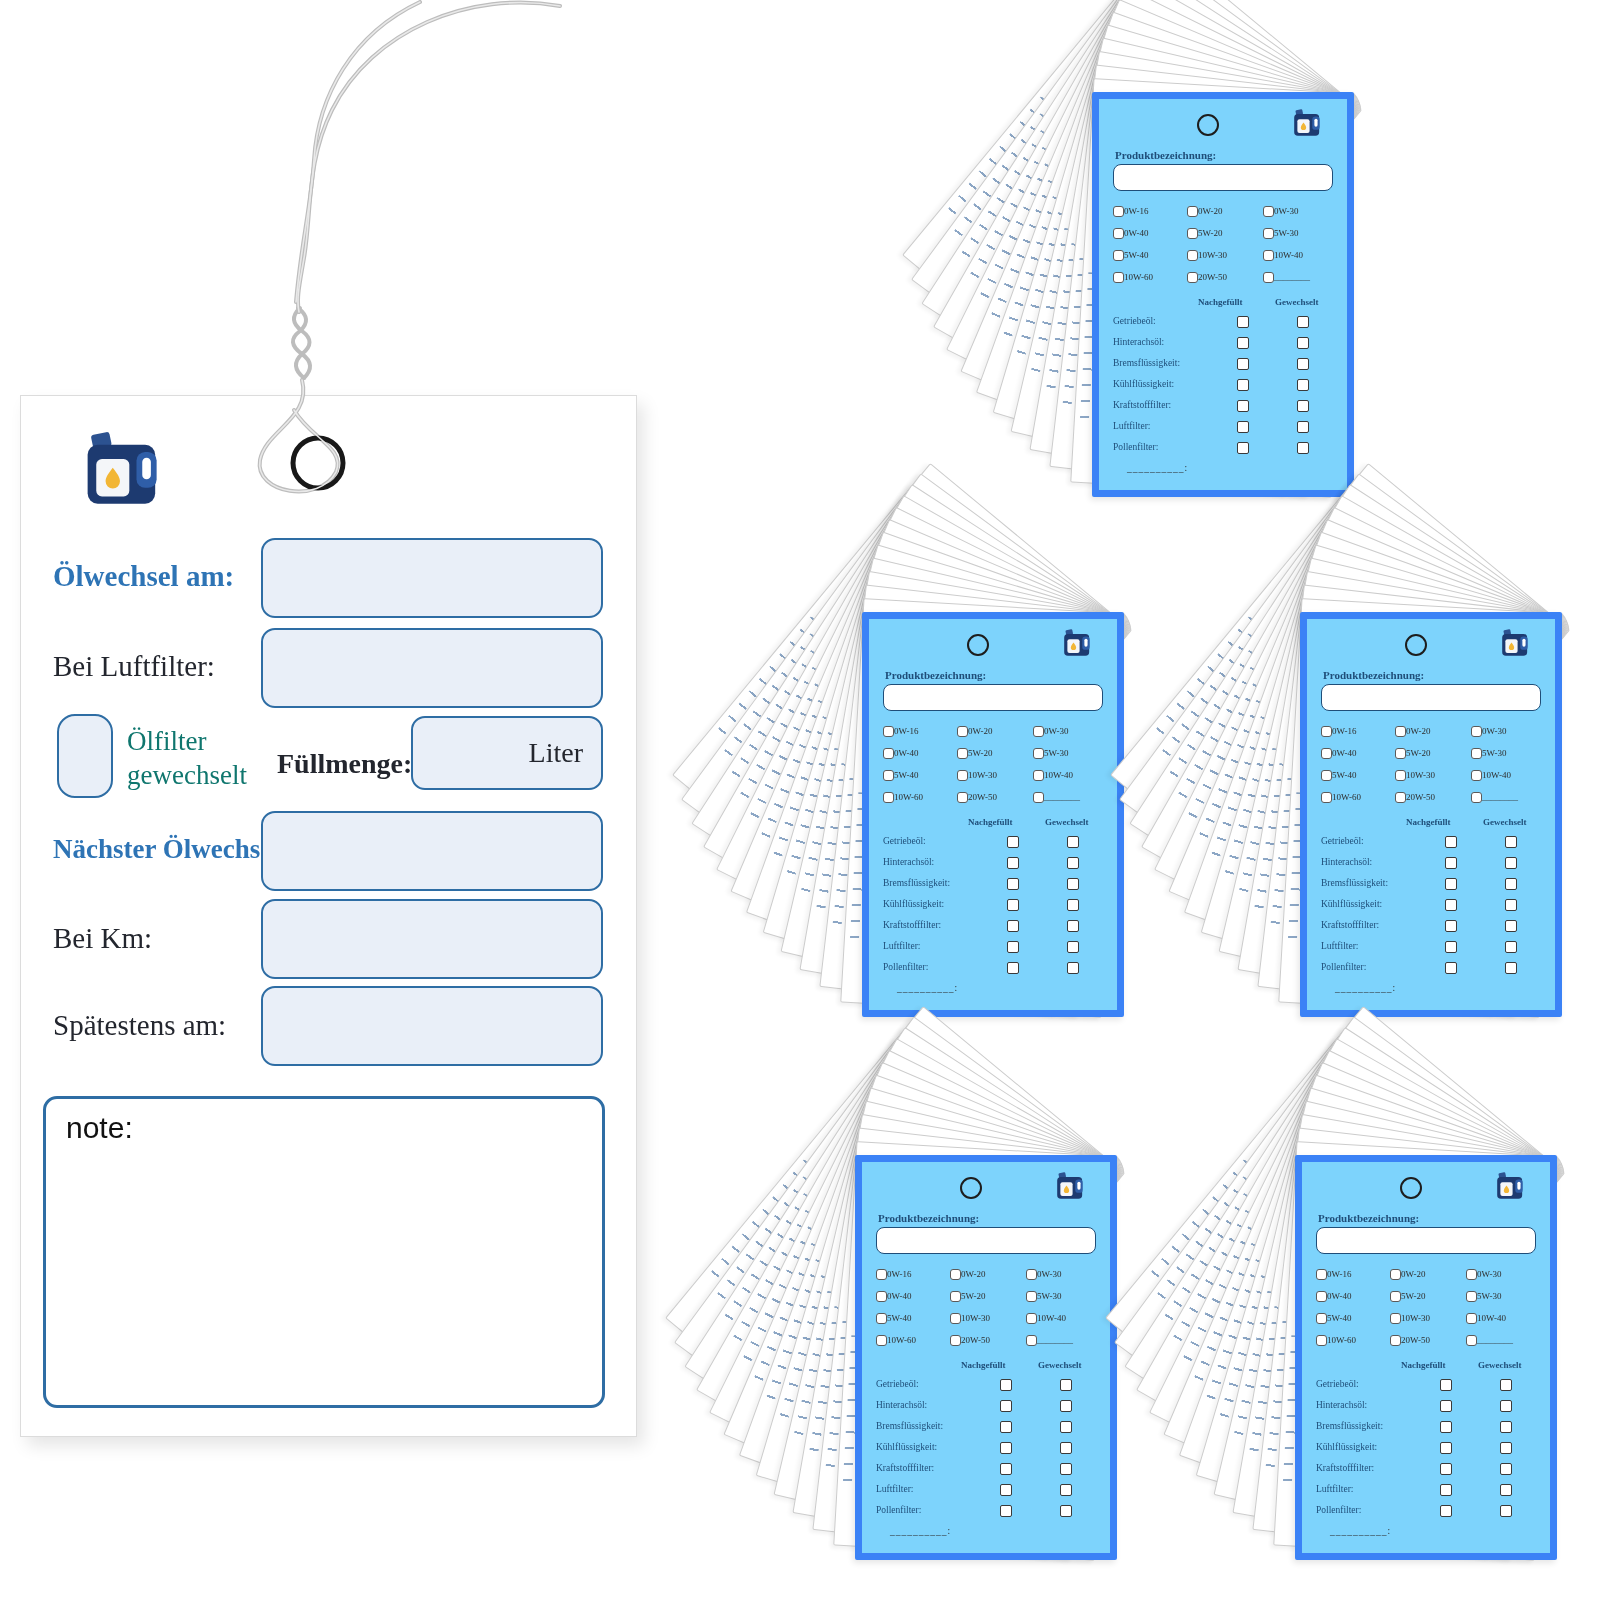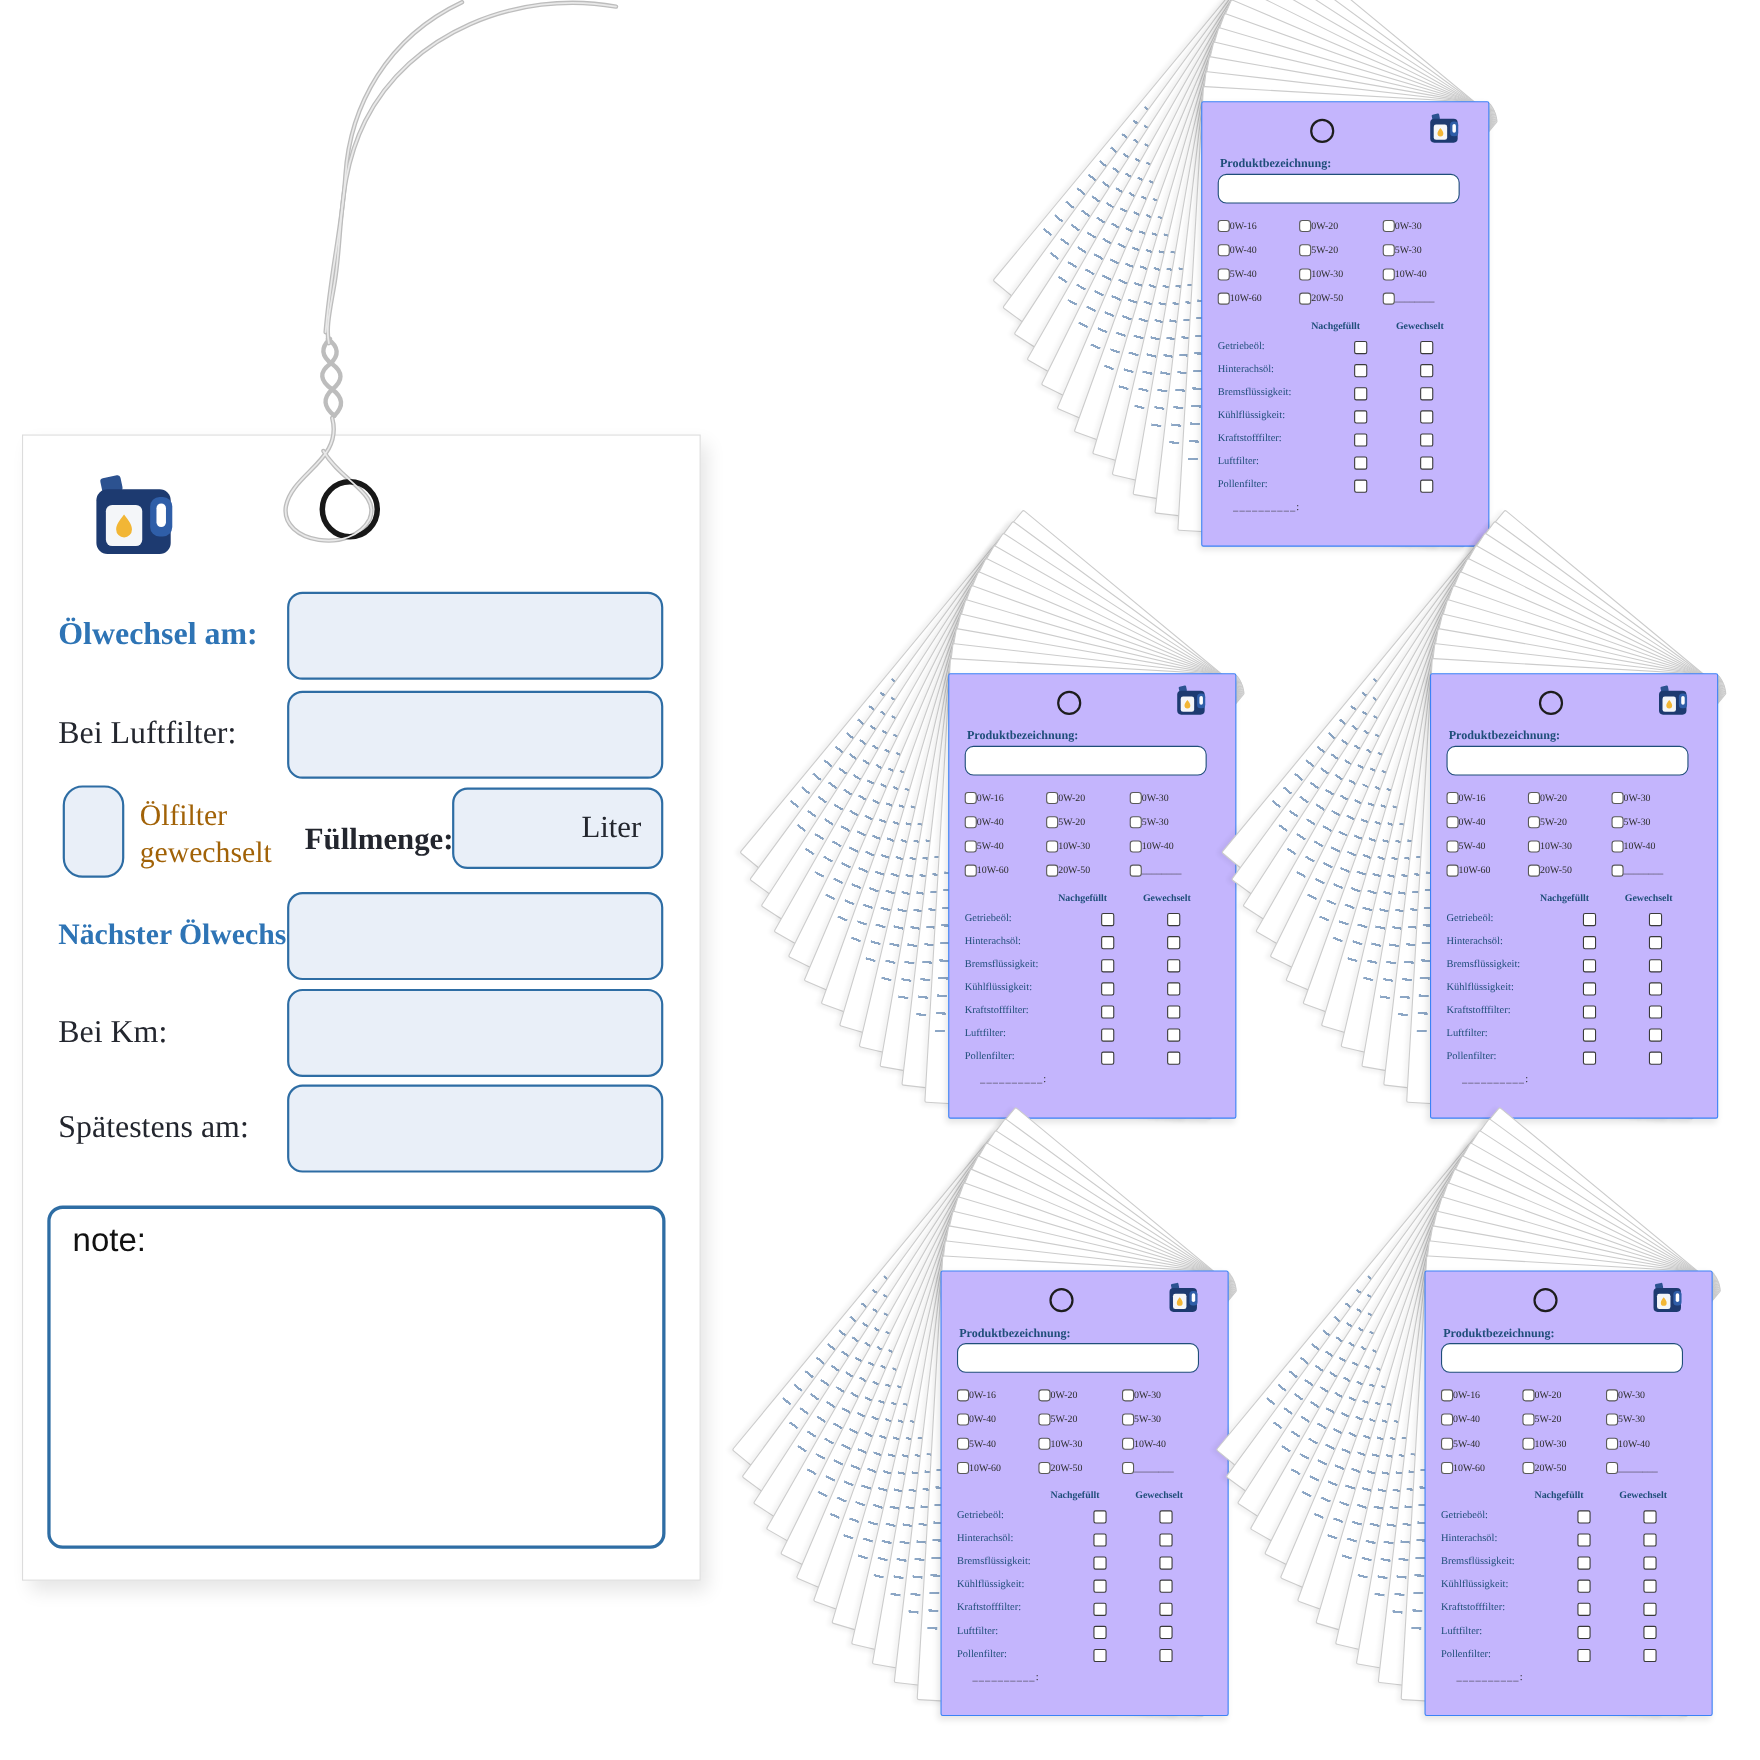--- a/index.html
+++ b/index.html
@@ -12,21 +12,21 @@
   
   .big-tag{position:absolute;left:20px;top:395px;width:615px;height:1040px;background:#fff;
            border:1px solid #dcdcdc;box-shadow:7px 9px 16px rgba(0,0,0,.10);z-index:2;}
   .jug-big{position:absolute;left:58px;top:30px;width:92px;height:92px;}
   .field-label{position:absolute;left:32px;font-size:29px;color:#23262e;white-space:nowrap;}
   .field-label.accent{color:#2e74b5;font-weight:bold;}
   .field-box{position:absolute;left:240px;width:342px;height:80px;background:#e9eff8;
              border:2px solid #2e6da4;border-radius:14px;box-sizing:border-box;}
   .olfilter-check{position:absolute;left:36px;top:318px;width:56px;height:84px;background:#e9eff8;
                   border:2.5px solid #2e6da4;border-radius:18px;box-sizing:border-box;}
-  .olfilter-label{position:absolute;left:106px;top:328px;font-size:27px;line-height:34px;color:#a16207;}
+  .olfilter-label{position:absolute;left:106px;top:328px;font-size:27px;line-height:34px;color:#0f766e;}
   .fuellmenge-label{position:absolute;left:256px;top:352px;font-size:28px;color:#23262e;font-weight:bold;}
   .liter-box{position:absolute;left:390px;top:320px;width:192px;height:74px;background:#e9eff8;
              border:2px solid #2e6da4;border-radius:14px;box-sizing:border-box;
              text-align:right;line-height:70px;padding-right:18px;font-size:28px;color:#23262e;}
   .note-box{position:absolute;left:22px;top:700px;width:562px;height:312px;border:3px solid #2e6da4;
             border-radius:14px;box-sizing:border-box;}
   .note-label{position:absolute;left:20px;top:12px;font-family:"Liberation Sans",sans-serif;
               font-size:30px;color:#111;}
 
   
@@ -34,21 +34,21 @@
   .stack-a{left:1092px;top:92px;}
   .stack-b{left:862px;top:612px;}
   .stack-c{left:1300px;top:612px;}
   .stack-d{left:855px;top:1155px;}
   .stack-e{left:1295px;top:1155px;}
   .fan{position:absolute;inset:0;}
   .back-card{position:absolute;inset:0;background:#fff;border:1px solid #cccccc;border-radius:2px;
              transform-origin:92% 5%;box-shadow:-3px 3px 4px rgba(0,0,0,.05);}
   .back-card::before{content:"";position:absolute;left:5px;bottom:60px;width:9px;height:150px;
              background:repeating-linear-gradient(to bottom,rgba(46,94,150,.55) 0 2px,transparent 2px 16px);}
-  .small-tag{position:absolute;inset:0;background:#c4b5fd;border:1px solid #3b82f6;border-radius:2px;
+  .small-tag{position:absolute;inset:0;background:#7dd3fc;border:7px solid #3b82f6;border-radius:2px;
              z-index:40;box-shadow:-2px 3px 6px rgba(0,0,0,.10);}
   .hole{position:absolute;left:98px;top:15px;width:22px;height:22px;border:2.2px solid #1d1d1d;
         border-radius:50%;box-sizing:border-box;}
   .jug-small{position:absolute;right:22px;top:8px;width:34px;height:34px;}
   .product-label{position:absolute;left:16px;top:50px;font-size:11px;font-weight:bold;color:#1f4e79;}
   .product-box{position:absolute;left:14px;top:65px;width:220px;height:27px;border:1.6px solid #1f4e79;
                border-radius:8px;box-sizing:border-box;background:#fff;}
   .visc-grid{position:absolute;left:14px;top:101px;width:238px;display:flex;}
   .visc-col{display:flex;flex-direction:column;}
   .visc-col:nth-child(1){width:74px;}

